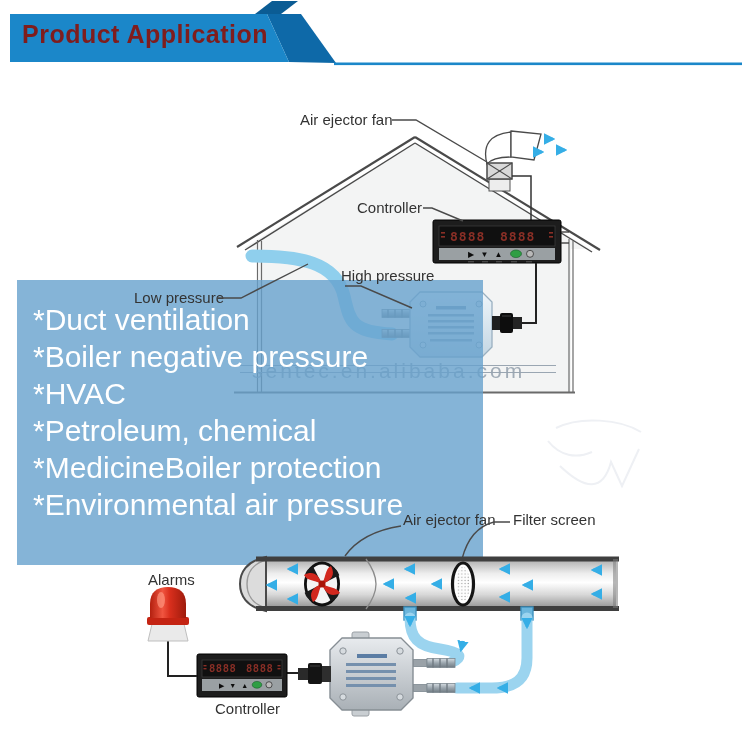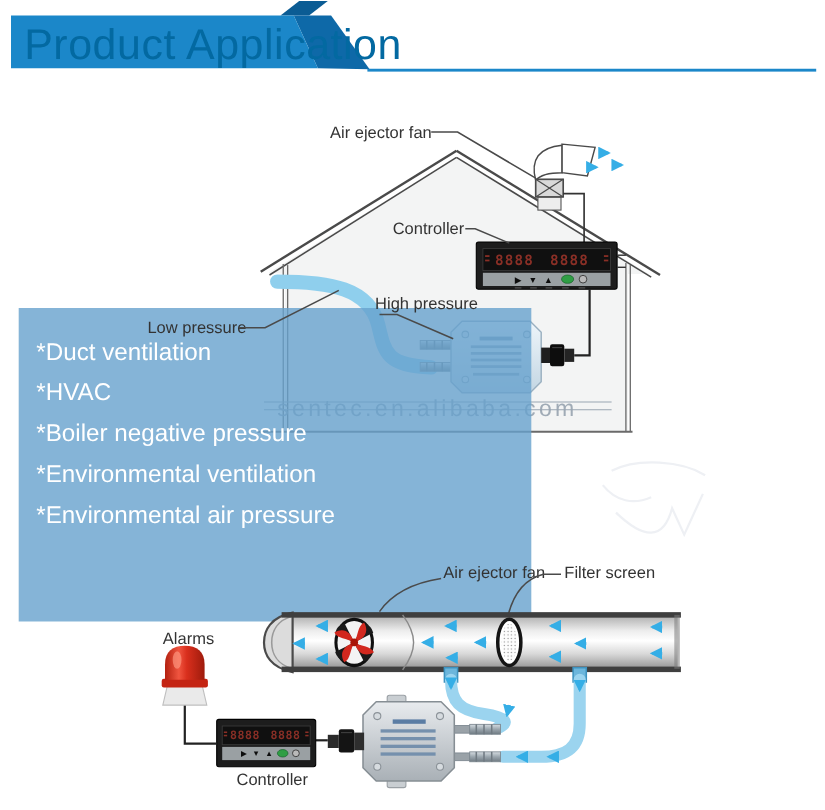--- a/index.html
+++ b/index.html
@@ -1,22 +1,22 @@
 <!DOCTYPE html>
 <html><head>
 <meta charset="utf-8">
 <style>
   html,body{margin:0;padding:0;background:#fff;}
   .page{position:relative;width:750px;height:736px;background:#ffffff;overflow:hidden;
         font-family:"Liberation Sans",sans-serif;}
   .page svg{position:absolute;left:0;top:0;}
-  .banner-title{position:absolute;left:22px;top:20px;font-size:39px;color:#0369a1;
-        font-weight:400;letter-spacing:0.5px;z-index:3;}
+  .banner-title{position:absolute;left:22px;top:20px;font-size:25px;color:#7f1d1d;
+        font-weight:700;letter-spacing:0.5px;z-index:3;}
   .app-list{position:absolute;left:17px;top:280px;width:466px;padding:21px 0 0 16px;
-        z-index:4;color:#ffffff;font-size:22px;line-height:37px;font-weight:400;}
+        z-index:4;color:#ffffff;font-size:30px;line-height:37px;font-weight:400;}
   .app-list div{white-space:nowrap;}
   .lbl{font-size:15px;fill:#333333;}
   .seg{font-family:"DejaVu Sans Mono",monospace;font-weight:bold;fill:#8a2f26;letter-spacing:1px;}
   .seg-sm{font-family:"DejaVu Sans Mono",monospace;font-weight:bold;fill:#8a2f26;letter-spacing:0.5px;}
   .btnicons{font-size:8px;fill:#0d0d0d;letter-spacing:2px;}
   .btnicons-sm{font-size:7px;fill:#0d0d0d;letter-spacing:1.5px;}
   .wm{font-size:21px;fill:#98a4b0;letter-spacing:3px;opacity:.9;}
   .leader{stroke:#4a4a4a;stroke-width:1.4;fill:none;}
   .wire{stroke:#222222;stroke-width:2;fill:none;}
   .flow{stroke:#35aee6;stroke-width:2.6;fill:none;}
@@ -319,19 +319,20 @@
     <rect x="147" y="617" width="42" height="8" rx="2" fill="#c42413"></rect>
     <path d="M150 618 L150 604 C 150 592 157 587 168 587 C 179 587 186 592 186 604 L186 618 Z" fill="url(#alarmR)"></path>
     <ellipse cx="161" cy="600" rx="4" ry="8" fill="#ff9a82" opacity="0.65"></ellipse>
   </g>
 </svg>
 
 <div class="banner-title">Product Application</div>
 
 <div class="app-list">
   <div>*Duct ventilation</div>
+  <div>*Boiler negative pressure</div>
   <div>*HVAC</div>
-  <div>*Boiler negative pressure</div>
-  <div>*Environmental ventilation</div>
+  <div>*Petroleum, chemical</div>
+  <div>*MedicineBoiler protection</div>
   <div>*Environmental air pressure</div>
 </div>
 
 </div>
 
 </body></html>

